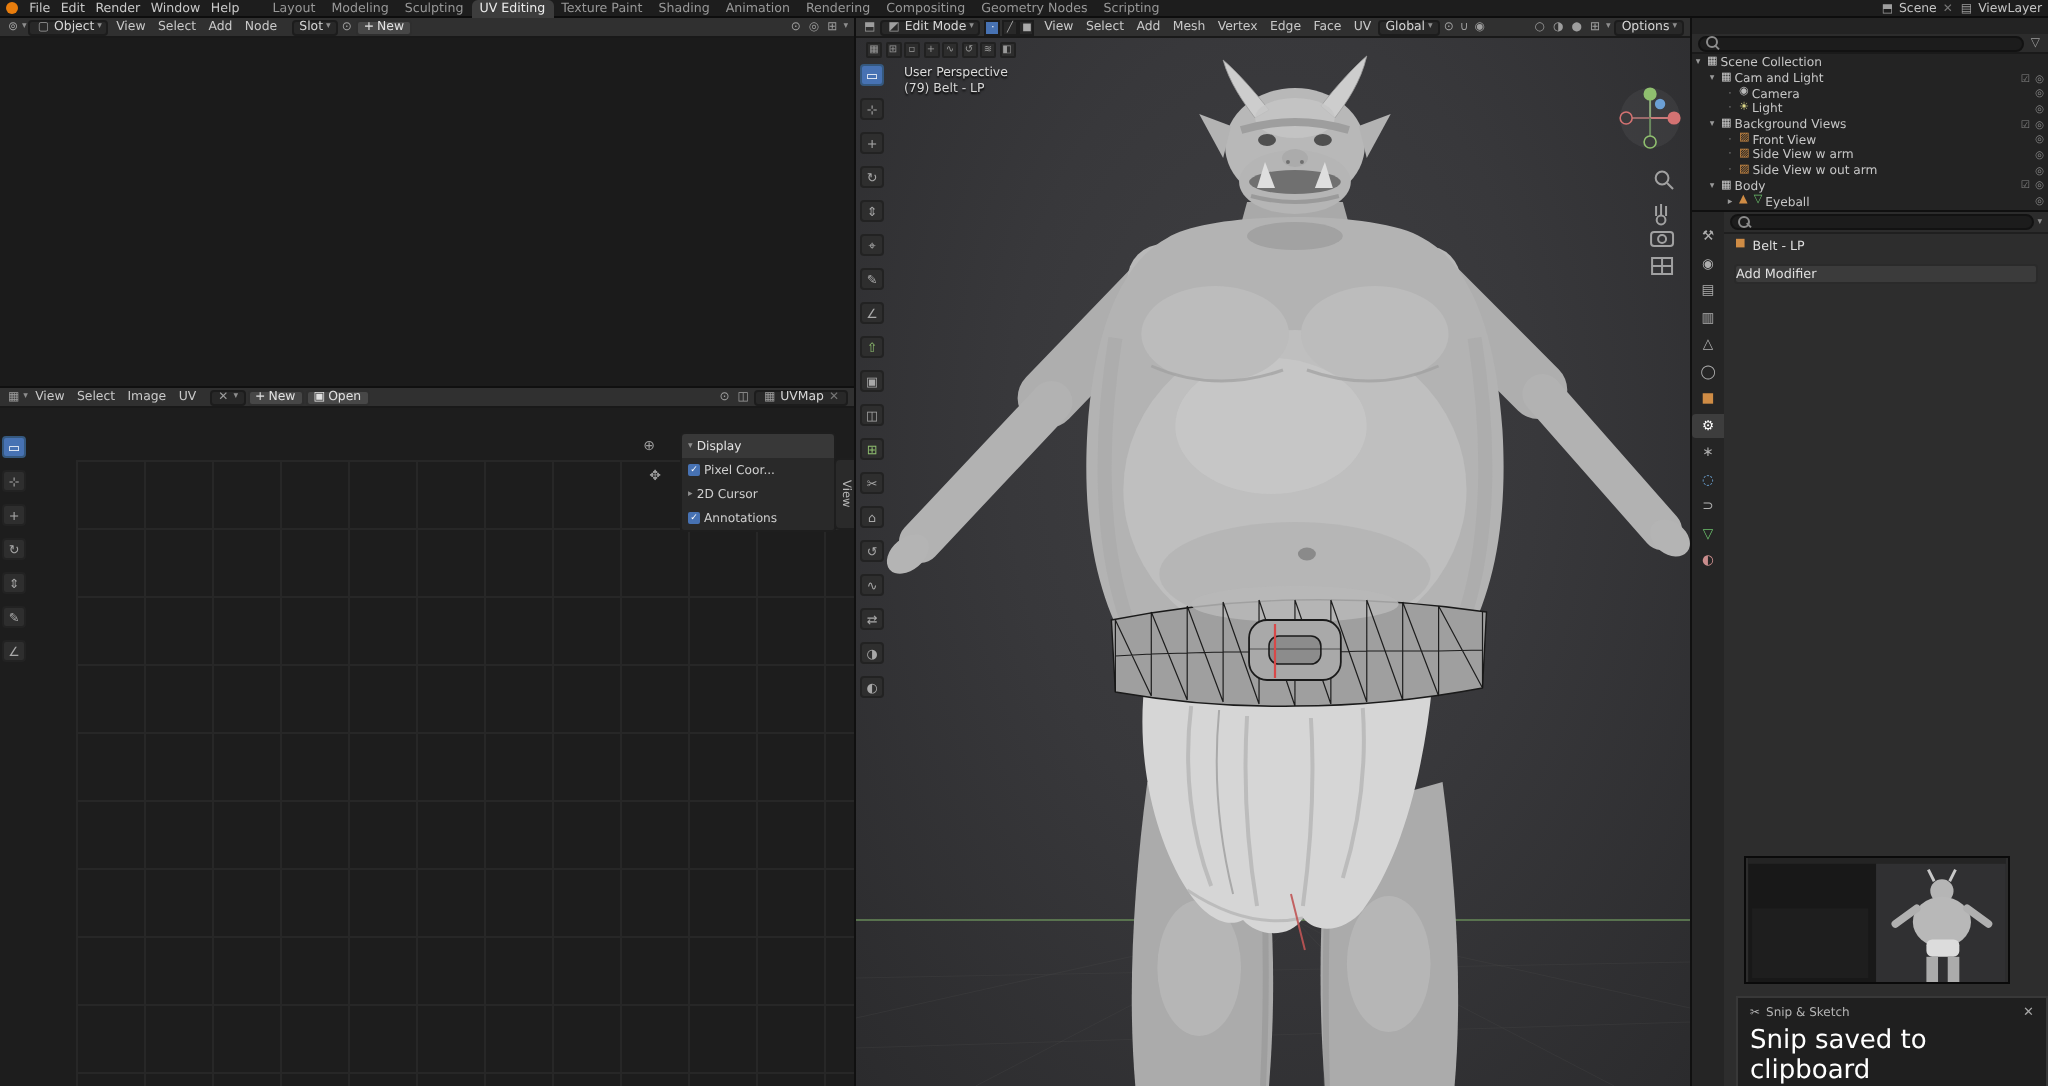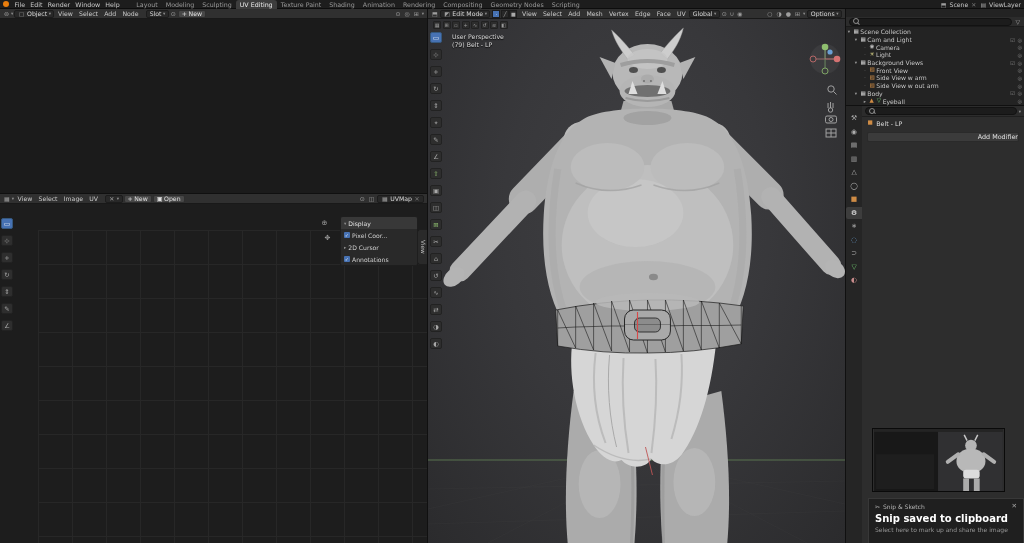--- a/index.html
+++ b/index.html
@@ -103,29 +103,29 @@
   #props-tabs{position:absolute;left:0;top:0;width:16px;height:100%;background:#252525;
     display:flex;flex-direction:column;align-items:stretch;padding-top:6px;gap:1.5px}
   .ptab{height:12px;display:flex;align-items:center;justify-content:center;font-size:6.8px;color:#aeaeae}
   .ptab.active{background:#3d3d3d;color:#fff;border-radius:2px 0 0 2px}
   .t-orange{color:#cf8c45}.t-blue{color:#6fa8dc}.t-green{color:#6cc06c}.t-red{color:#c98c8c}
   #props-main{position:absolute;left:16px;top:0;right:0;bottom:0}
   #props-header{display:flex;align-items:center;gap:2px;height:11px;padding:0 3px;background:#2c2c2c;
     border-bottom:1px solid #1f1f1f}
   #props-breadcrumb{display:flex;align-items:center;gap:2px;height:12px;padding:0 4px;font-size:6.3px;color:#dedede}
   #add-modifier{margin:3px 5px 0 5px;height:10px;background:#3b3b3b;border:1px solid #2a2a2a;border-radius:2px;
-    display:flex;align-items:center;justify-content:flex-end;font-size:6.4px;color:#e0e0e0}
+    display:flex;align-items:center;justify-content:flex-start;font-size:6.4px;color:#e0e0e0}
 
   
   #snip-thumb{position:absolute;left:872px;top:428px;width:133px;height:64px;border:1px solid #0a0a0a;z-index:40}
   #notification{position:absolute;left:868px;top:498px;width:156px;height:45px;background:#1f1f1f;
     border:1px solid #383838;border-bottom:none;padding:3px 6px;z-index:40}
   #notif-head{display:flex;align-items:center;gap:3px;font-size:6px;color:#b5b5b5}
   #notif-close{margin-left:auto;color:#a8a8a8;font-size:6.5px}
-  #notif-title{margin-top:3px;font-size:10px;font-weight:bold;color:#fff}
+  #notif-title{margin-top:3px;font-size:13px;font-weight:normal;color:#fff}
   #notif-sub{margin-top:2px;font-size:6px;color:#979797}
 </style>
 </head>
 <body>
 
 <div id="app">
 
   <div id="topbar">
     <span class="logo"></span>
     <span class="menu">File</span>

